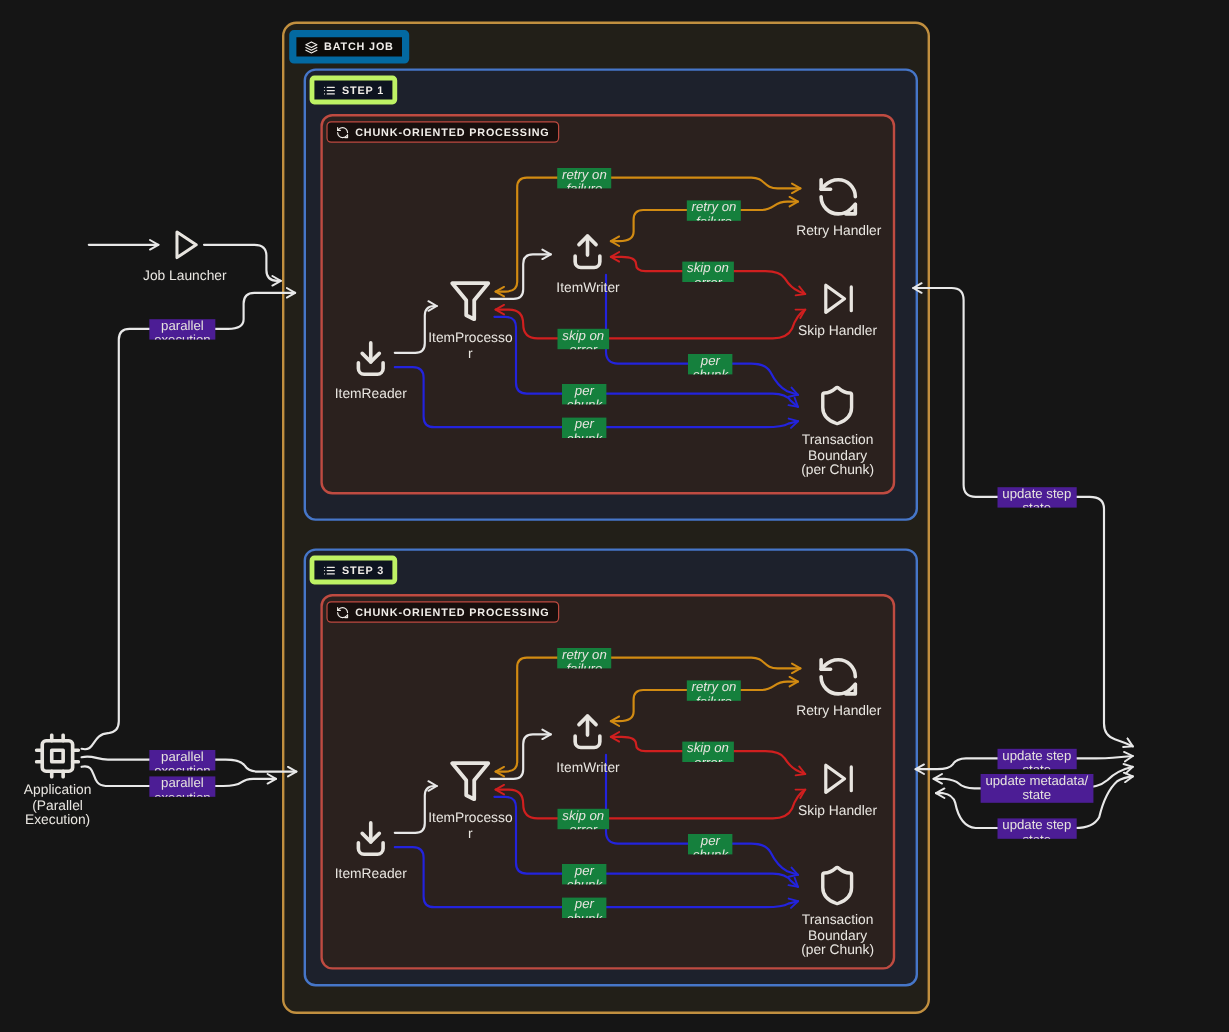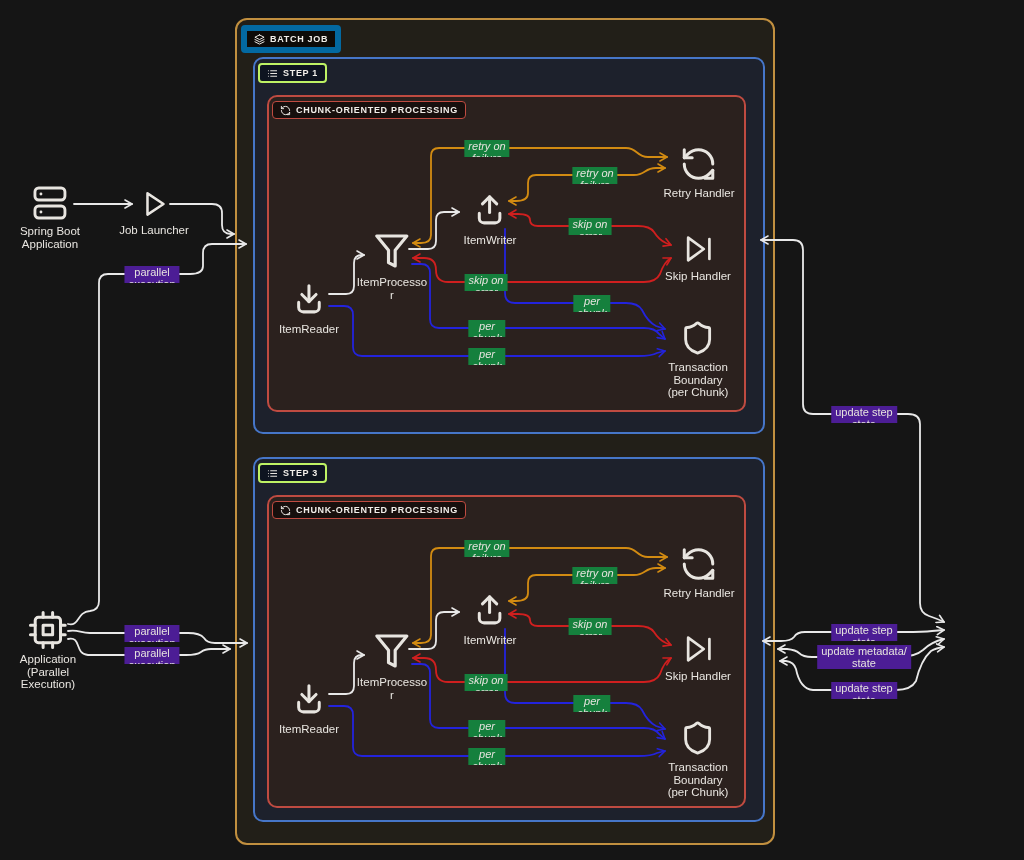--- a/index.html
+++ b/index.html
@@ -6,21 +6,21 @@
   #canvas{position:relative;width:1024px;height:860px;background:#151515;overflow:hidden;
     font-family:"Liberation Sans",sans-serif;color:#e9e6e1;}
   .box{position:absolute;border-radius:12px;box-sizing:border-box;}
   .box.batch{background:#221f18;border:2px solid #c18f3f;}
   .box.step{background:#1d212c;border:2px solid #4676c8;border-radius:10px;}
   .box.chunk{background:#2b211e;border:2px solid #bf4b41;border-radius:10px;}
   .badge{position:absolute;display:flex;align-items:center;gap:5px;z-index:4;
     font-size:9px;font-weight:bold;letter-spacing:.7px;padding:2px 7px;height:12px;
     border-radius:4px;color:#f1eee9;white-space:nowrap;}
   .badge.gold{background:#0d0b08;border:6px solid #0369a1;}
-  .badge.blue{background:#0e1420;border:2px solid #bef264;}
+  .badge.blue{background:#0e1420;border:4px solid #bef264;}
   .badge.red{background:#170f0d;border:1px solid #bf4b41;}
   .badge svg{flex:0 0 auto;}
   svg.edges{position:absolute;left:0;top:0;z-index:2;}
   .node{position:absolute;display:flex;flex-direction:column;align-items:center;gap:4px;
     transform:translateX(-50%);z-index:3;font-size:11.5px;line-height:12.5px;text-align:center;}
   .nlabel{white-space:pre-line;color:#e9e6e1;}
   .elabel{position:absolute;transform:translateX(-50%);z-index:3;font-size:11px;line-height:12px;
     text-align:center;padding:0 4px;white-space:pre-line;color:#e6e3de;}
   .elabel.clip{height:17px;overflow:hidden;}
   .elabel.in-chunk{background:#15803d;font-style:italic;}
@@ -167,29 +167,20 @@
 execution</div>
   <div class="elabel clip on-canvas" style="left:864px;top:406px;">update step
 state</div>
   <div class="elabel clip on-canvas" style="left:864px;top:624px;">update step
 state</div>
   <div class="elabel on-canvas" style="left:864px;top:645px;">update metadata/
 state</div>
   <div class="elabel clip on-canvas" style="left:864px;top:682px;">update step
 state</div>
 
-  <div class="node" style="left:50px;top:185px;">
-    <svg class="icon" width="38" height="36" viewBox="0 0 24 24">
-      <rect x="2" y="2" width="20" height="8" rx="2.5"></rect>
-        <rect x="2" y="14" width="20" height="8" rx="2.5"></rect>
-      <path d="M6 6h.01M6 18h.01"></path>
-    </svg>
-    <div class="nlabel">Spring Boot
-Application</div>
-  </div>
   <div class="node" style="left:154px;top:188px;justify-content:flex-end;">
     <svg class="icon" width="32" height="32" viewBox="0 0 24 24">
       <path d="M7 4 L19 12 L7 20 Z"></path>
     </svg>
     <div class="nlabel">Job Launcher</div>
   </div>
   <div class="node" style="left:48px;top:611px;">
     <svg class="icon" width="38" height="38" viewBox="0 0 24 24">
       <rect x="4" y="4" width="16" height="16" rx="2"></rect>
         <rect x="9" y="9" width="6" height="6"></rect>

